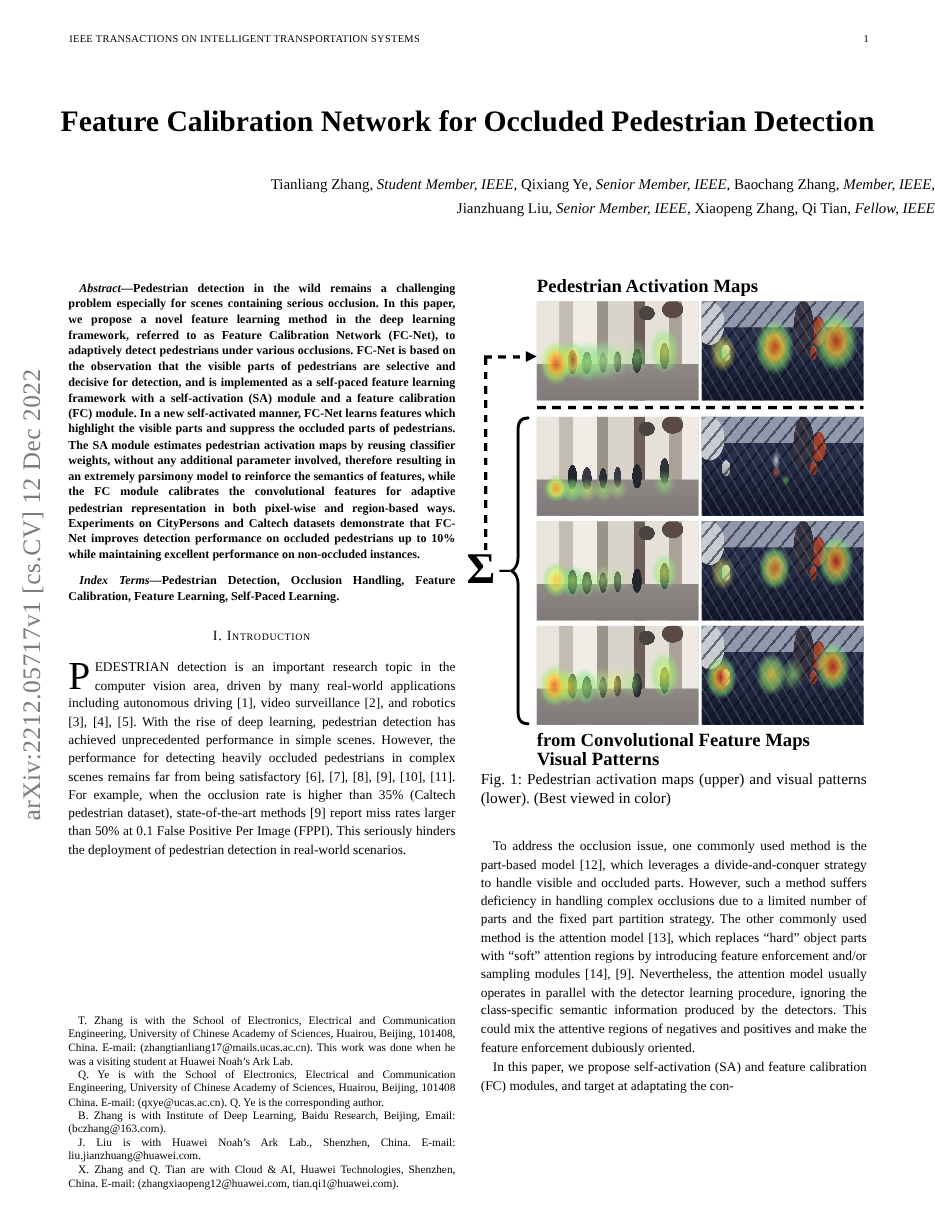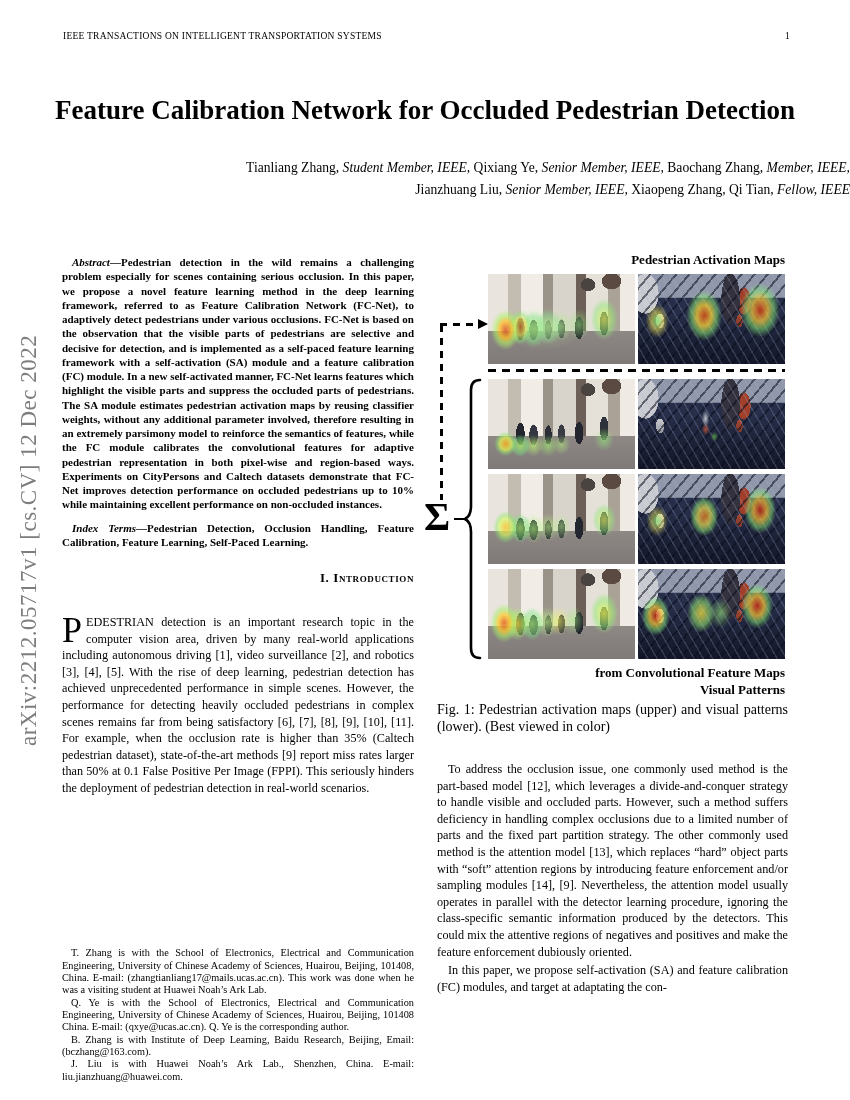--- a/index.html
+++ b/index.html
@@ -25,34 +25,34 @@
   
   .col-left{position:absolute;left:62px;top:255px;width:352px;height:828px;
     display:flex;flex-direction:column;text-align:justify;}
   .col-right{position:absolute;left:437px;top:251px;width:351px;text-align:justify;}
 
   .abstract,.index-terms{font-weight:bold;font-size:11px;line-height:14.25px;
     margin:0;text-indent:10px;}
   .index-terms{margin-top:9px;}
   .lead-label{font-style:italic;}
 
-  .section-heading{text-align:right;font-weight:bold;font-size:13px;
-    font-variant:small-caps;letter-spacing:.6px;margin:21px 0 16px 0;}
+  .section-heading{text-align:center;font-weight:normal;font-size:13px;
+    font-variant:small-caps;letter-spacing:.6px;margin:21px 0 0 0;}
 
   .body-text{font-size:12.2px;line-height:16.6px;margin:0;text-indent:11px;}
   .intro{margin-top:12px;text-indent:0;}
   .drop-cap{float:left;font-size:36px;line-height:29px;padding:2px 4px 0 0;}
 
   .footnotes{margin-top:auto;font-size:10.3px;line-height:12.35px;}
   .footnotes p{margin:0;text-indent:9px;}
 
   
   .figure{position:relative;}
-  .fig-top-label,.fig-bottom-label{margin-left:51px;width:297px;text-align:right;
-    font-weight:bold;font-size:13px;line-height:17px;}
+  .fig-top-label,.fig-bottom-label{margin-left:51px;width:297px;text-align:left;
+    font-weight:bold;font-size:17px;line-height:17px;}
   .fig-grid{margin-left:51px;width:297px;margin-top:6px;}
   .fig-row{display:flex;margin-bottom:5px;}
   .cell{width:147px;height:90px;background-size:cover;}
   .cell+.cell{margin-left:3px;}
   .dashed-sep{height:3px;width:297px;margin:4px 0 7px 0;
     background:repeating-linear-gradient(90deg,#000 0 8px,transparent 8px 14px);}
   .fig-bottom-label{margin-top:3px;}
   .fig-caption{margin-top:4px;font-size:14px;line-height:16.5px;margin-bottom:0;}
 
   .dash-v{position:absolute;left:3px;top:74px;width:3px;height:175px;
@@ -154,20 +154,21 @@
 <div class="col-left">
   <p class="abstract"><span class="lead-label">Abstract</span><span>—Pedestrian detection in the wild remains a challenging problem especially for scenes containing serious occlusion. In this paper, we propose a novel feature learning method in the deep learning framework, referred to as Feature Calibration Network (FC-Net), to adaptively detect pedestrians under various occlusions. FC-Net is based on the observation that the visible parts of pedestrians are selective and decisive for detection, and is implemented as a self-paced feature learning framework with a self-activation (SA) module and a feature calibration (FC) module. In a new self-activated manner, FC-Net learns features which highlight the visible parts and suppress the occluded parts of pedestrians. The SA module estimates pedestrian activation maps by reusing classifier weights, without any additional parameter involved, therefore resulting in an extremely parsimony model to reinforce the semantics of features, while the FC module calibrates the convolutional features for adaptive pedestrian representation in both pixel-wise and region-based ways. Experiments on CityPersons and Caltech datasets demonstrate that FC-Net improves detection performance on occluded pedestrians up to 10% while maintaining excellent performance on non-occluded instances.</span></p>
   <p class="index-terms"><span class="lead-label">Index Terms</span><span>—Pedestrian Detection, Occlusion Handling, Feature Calibration, Feature Learning, Self-Paced Learning.</span></p>
   <h2 class="section-heading">I. Introduction</h2>
   <p class="body-text intro"><span class="drop-cap">P</span><span>EDESTRIAN</span><span> detection is an important research topic in the computer vision area, driven by many real-world applications including autonomous driving [1], video surveillance [2], and robotics [3], [4], [5]. With the rise of deep learning, pedestrian detection has achieved unprecedented performance in simple scenes. However, the performance for detecting heavily occluded pedestrians in complex scenes remains far from being satisfactory [6], [7], [8], [9], [10], [11]. For example, when the occlusion rate is higher than 35% (Caltech pedestrian dataset), state-of-the-art methods [9] report miss rates larger than 50% at 0.1 False Positive Per Image (FPPI). This seriously hinders the deployment of pedestrian detection in real-world scenarios.</span></p>
   <div class="footnotes">
     <p>T. Zhang is with the School of Electronics, Electrical and Communication Engineering, University of Chinese Academy of Sciences, Huairou, Beijing, 101408, China. E-mail: (zhangtianliang17@mails.ucas.ac.cn). This work was done when he was a visiting student at Huawei Noah’s Ark Lab.</p>
     <p>Q. Ye is with the School of Electronics, Electrical and Communication Engineering, University of Chinese Academy of Sciences, Huairou, Beijing, 101408 China. E-mail: (qxye@ucas.ac.cn). Q. Ye is the corresponding author.</p>
     <p>B. Zhang is with Institute of Deep Learning, Baidu Research, Beijing, Email: (bczhang@163.com).</p>
     <p>J. Liu is with Huawei Noah’s Ark Lab., Shenzhen, China. E-mail: liu.jianzhuang@huawei.com.</p>
+    <p>X. Zhang and Q. Tian are with Cloud &amp; AI, Huawei Technologies, Shenzhen, China. E-mail: (zhangxiaopeng12@huawei.com, tian.qi1@huawei.com).</p>
   </div>
 </div>
 
 <div class="col-right">
   <figure class="figure" style="margin:0;">
     <div class="fig-top-label">Pedestrian Activation Maps</div>
 
     <div class="fig-grid">
       <div class="fig-row">
         <div class="cell street c-r1l"></div>

